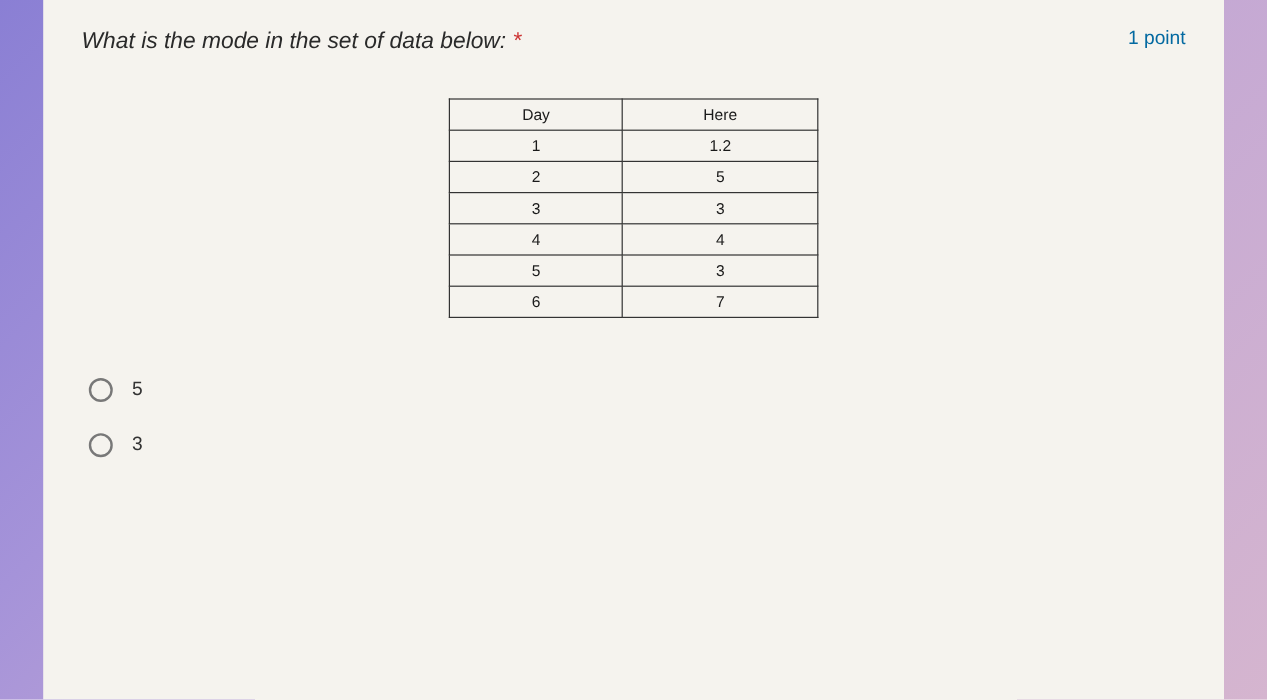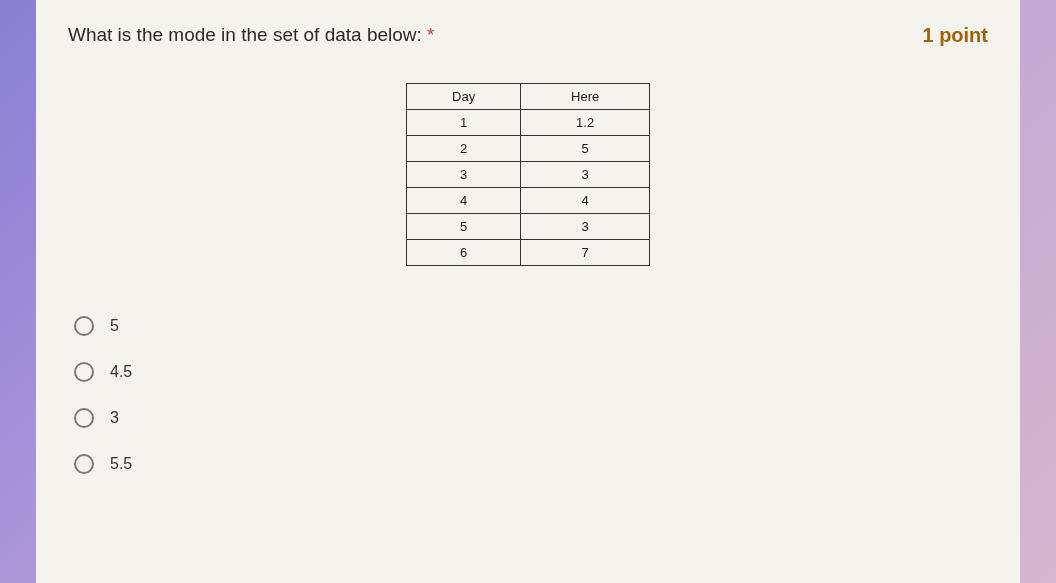--- a/index.html
+++ b/index.html
@@ -25,37 +25,37 @@
     .header-row {
       display: flex;
       justify-content: space-between;
       align-items: flex-start;
       margin-bottom: 36px;
     }
     .question-text {
       font-size: 19px;
       color: #2a2a2a;
       font-weight: 400;
+      font-style: italic;
     }
     .required-mark {
       color: #c33;
     }
     .points {
-      font-size: 20px;
-      color: #a16207;
-      font-weight: bold;
+      font-size: 16px;
+      color: #0369a1;
     }
     .table-container {
       display: flex;
       justify-content: center;
       margin-bottom: 50px;
     }
     table {
       border-collapse: collapse;
-      width: 244px;
+      width: 308px;
     }
     th, td {
       border: 1px solid #333;
       padding: 4px 8px;
       text-align: center;
       font-size: 13px;
       font-weight: 400;
       color: #1a1a1a;
       height: 26px;
     }
@@ -135,24 +135,16 @@
     </table>
   </div>
 
   <div class="options">
     <div class="option">
       <div class="radio"></div>
       <div class="option-label">5</div>
     </div>
     <div class="option">
       <div class="radio"></div>
-      <div class="option-label">4.5</div>
-    </div>
-    <div class="option">
-      <div class="radio"></div>
       <div class="option-label">3</div>
-    </div>
-    <div class="option">
-      <div class="radio"></div>
-      <div class="option-label">5.5</div>
     </div>
   </div>
 </div>
 
 </body></html>

